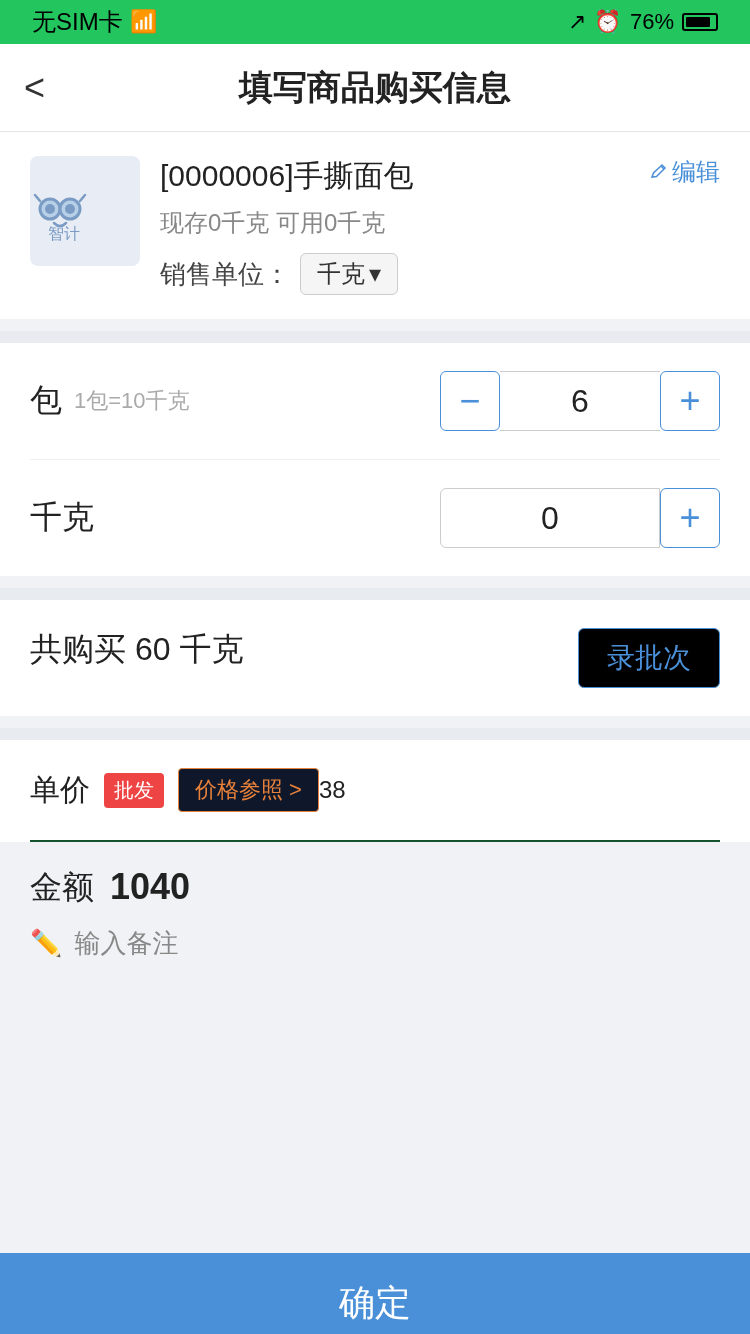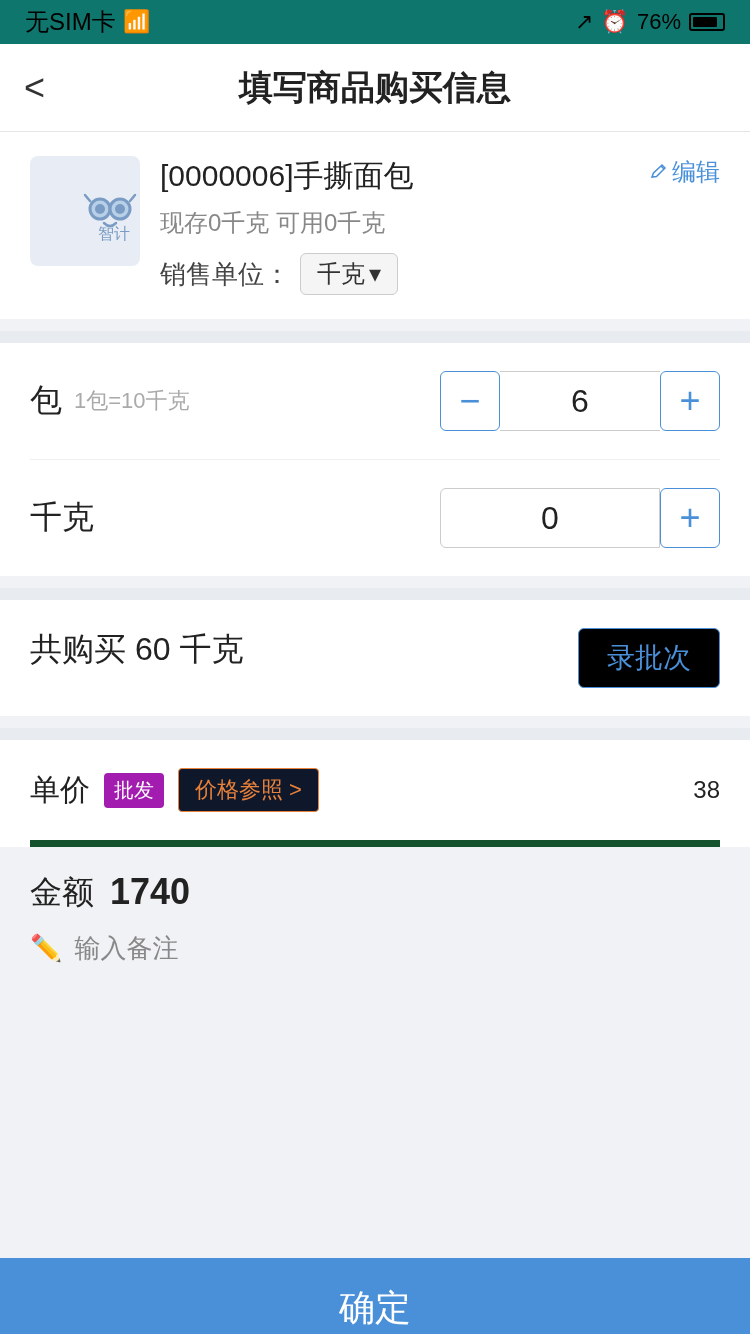--- a/index.html
+++ b/index.html
@@ -9,25 +9,25 @@
       min-height: 1334px;
       font-family: -apple-system, "PingFang SC", "Helvetica Neue", sans-serif;
       background: #f0f2f5;
       display: flex;
       flex-direction: column;
     }
 
     
     .status-bar {
       height: 44px;
-      background: #0f766e;
+      background: #22c55e;
       display: flex;
       align-items: center;
       justify-content: space-between;
-      padding: 0 25px;
+      padding: 0 32px;
       font-size: 26px;
       font-weight: 500;
       color: #000;
     }
     .status-left { display: flex; align-items: center; gap: 8px; font-size: 24px; }
     .status-center { font-size: 28px; font-weight: 600; }
     .status-right { display: flex; align-items: center; gap: 8px; font-size: 22px; }
     .wifi-icon { font-size: 22px; }
     .battery-icon { display: inline-block; width: 36px; height: 18px; border: 2px solid #000; border-radius: 3px; position: relative; }
     .battery-icon::after { content: ''; display: block; width: 76%; height: 10px; background: #000; margin: 2px; border-radius: 1px; }
@@ -71,21 +71,21 @@
       gap: 20px;
       margin-bottom: 12px;
     }
     .product-image {
       width: 110px;
       height: 110px;
       background: #e8edf5;
       border-radius: 8px;
       display: flex;
       align-items: center;
-      justify-content: flex-end;
+      justify-content: flex-start;
       flex-shrink: 0;
       color: #7a9cc4;
       font-size: 36px;
     }
     .product-info {
       flex: 1;
     }
     .product-header {
       display: flex;
       justify-content: flex-start;
@@ -225,33 +225,33 @@
 
     
     .price-section {
       background: #fff;
       padding: 0 30px;
       margin-bottom: 0;
     }
     .price-row {
       display: flex;
       align-items: center;
-      justify-content: space-between;
+      justify-content: flex-start;
       padding: 28px 0;
-      border-bottom: 7px solid #14532d;
+      border-bottom: 2px solid #14532d;
     }
     .price-label {
       font-size: 30px;
       color: #222;
       display: flex;
       align-items: center;
       gap: 14px;
     }
     .price-badge {
-      background: #a21caf;
+      background: #ef4444;
       color: #fff;
       font-size: 20px;
       padding: 4px 10px;
       border-radius: 4px;
     }
     .price-ref-btn {
       border: 1.5px solid #e8813a;
       color: #e8813a;
       background: #0f172a;
       border-radius: 4px;
@@ -421,21 +421,21 @@
         <span class="price-badge">批发</span>
         <button class="price-ref-btn">价格参照 &gt;</button>
       </div>
       <span class="price-value">38</span>
     </div>
   </div>
 
   <div class="amount-section">
     <div class="amount-row">
       <span class="amount-label">金额</span>
-      <span class="amount-value">1740</span>
+      <span class="amount-value">1040</span>
     </div>
     <div class="remark-row">
       <span class="pencil-icon">✏️</span>
       <span>输入备注</span>
     </div>
   </div>
 
   <div class="empty-space"></div>
 
 </div>

